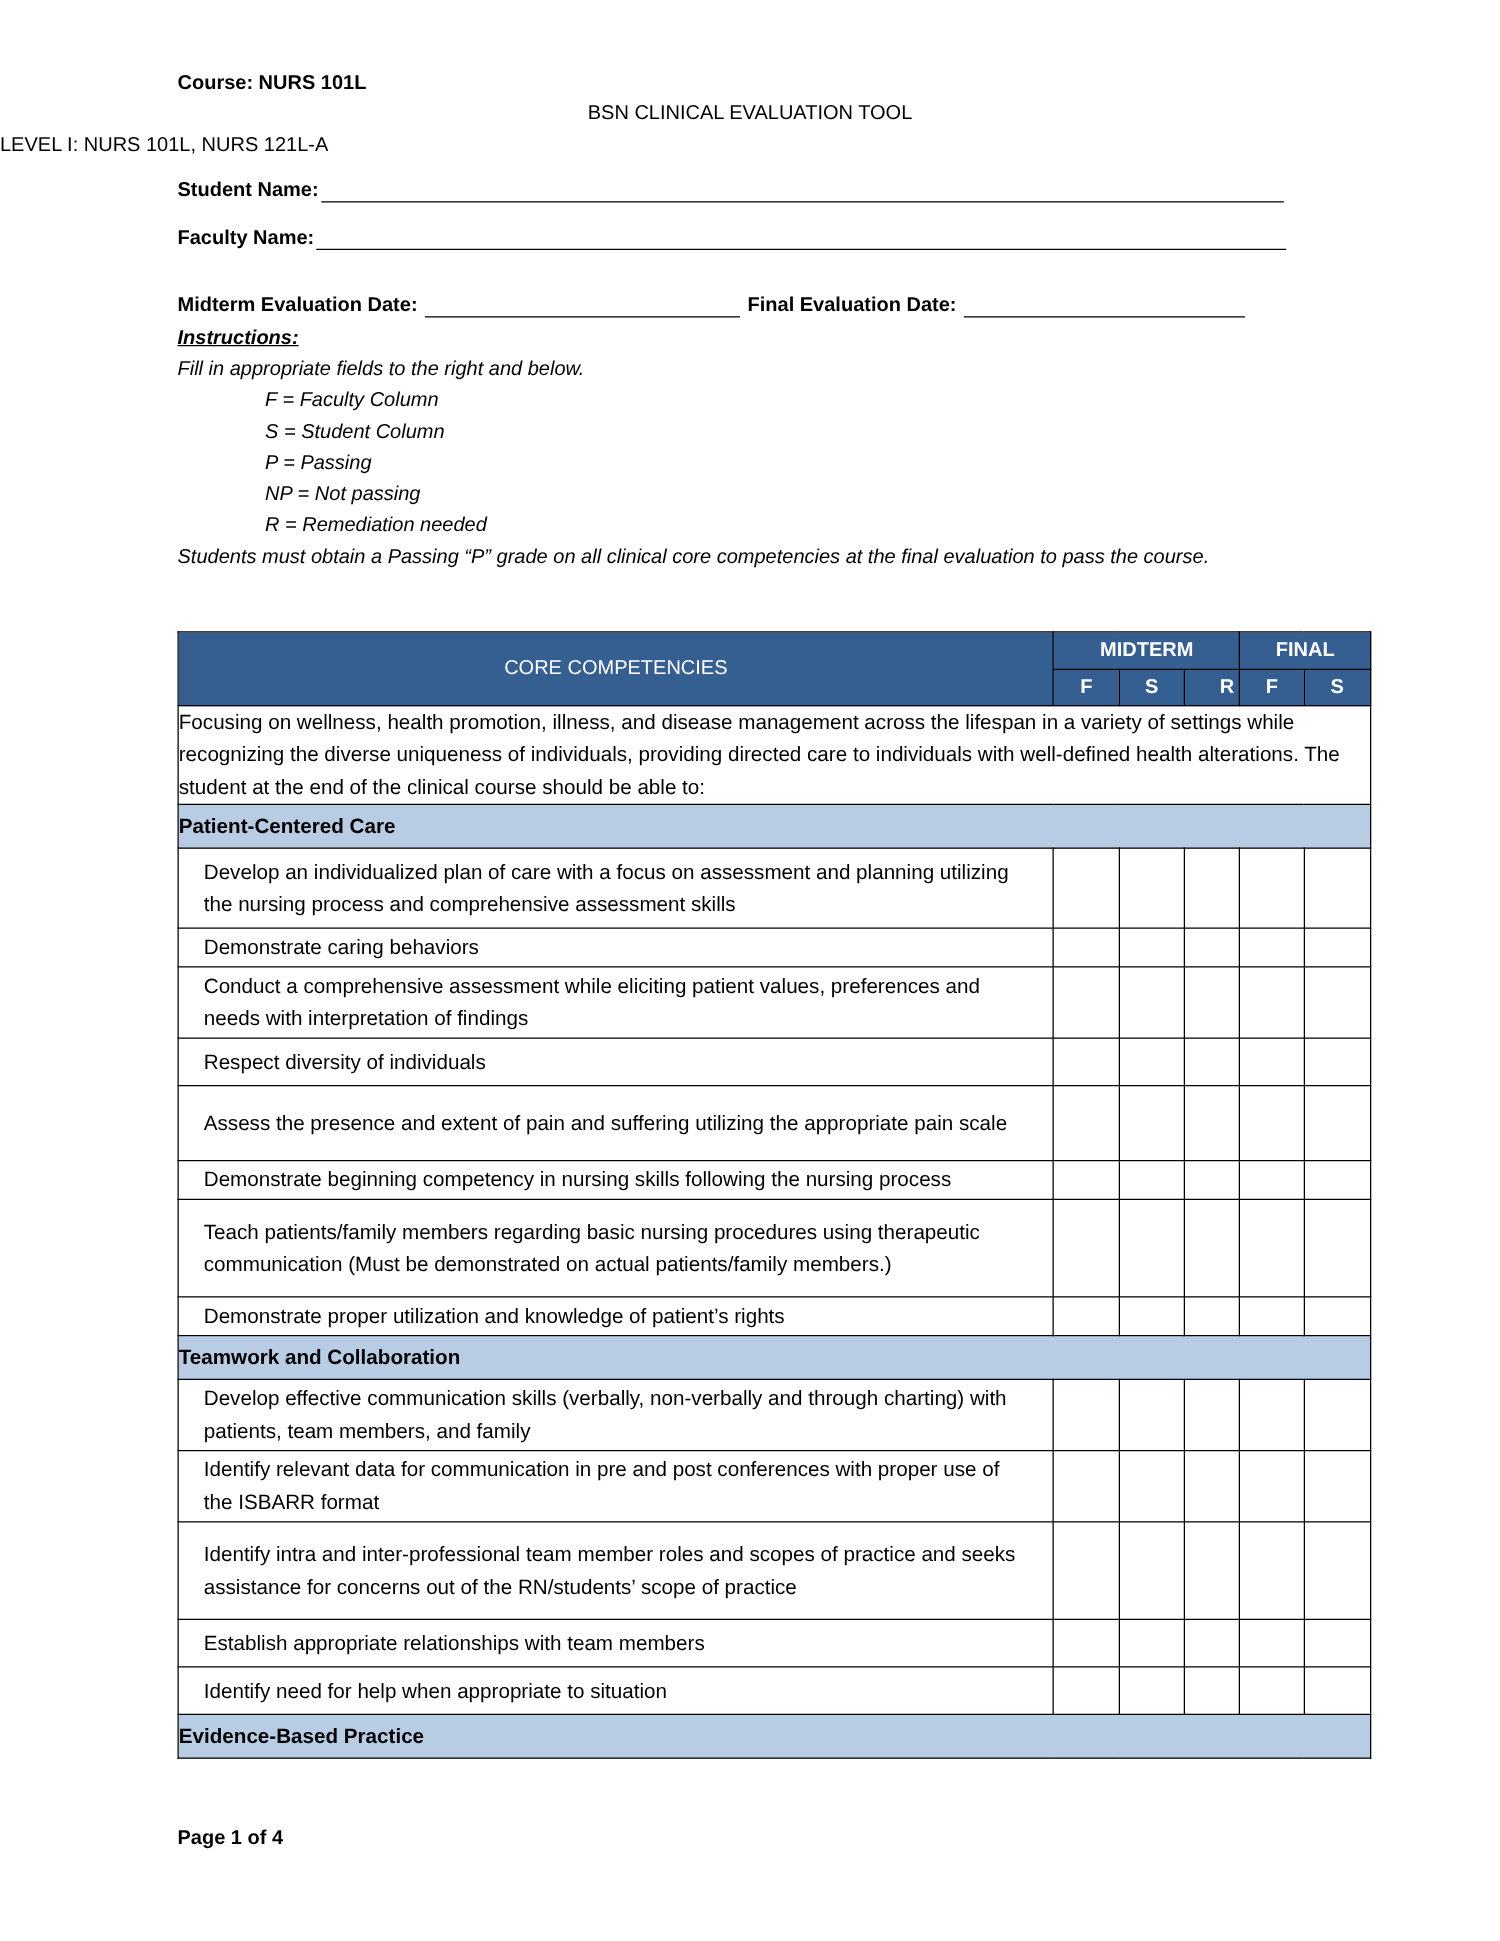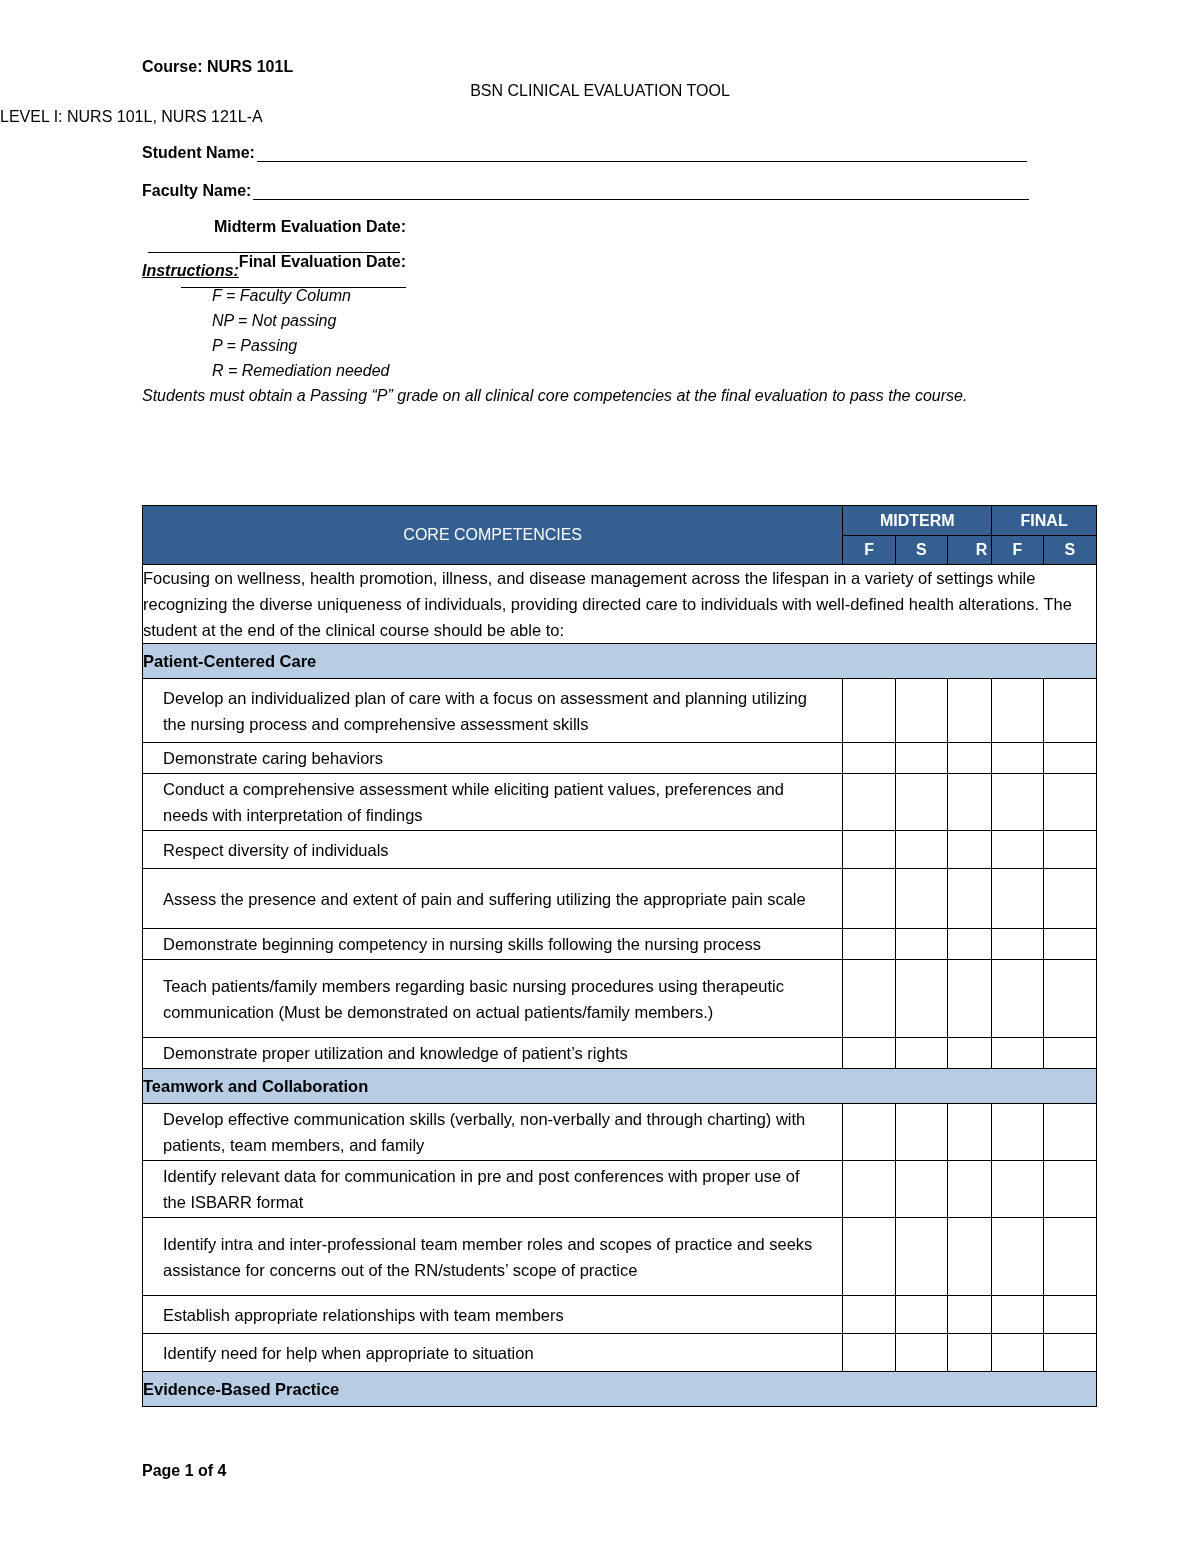--- a/index.html
+++ b/index.html
@@ -37,32 +37,34 @@
 <div class="abs title2">LEVEL I: NURS 101L, NURS 121L-A</div>
 
 <div class="abs field-row" style="top:144px;">
   <span>Student Name:</span>
   <span class="field-line" style="width:770px;"></span>
 </div>
 <div class="abs field-row" style="top:182px;">
   <span>Faculty Name:</span>
   <span class="field-line" style="width:776px;"></span>
 </div>
-<div class="abs field-row" style="top:218px;flex-direction:column;">
+<div class="abs field-row" style="top:236px;">
   <span>Midterm Evaluation Date:</span>
   <span class="field-line" style="width:252px; margin-left:6px; margin-right:6px;"></span>
   <span>Final Evaluation Date:</span>
   <span class="field-line" style="width:225px; margin-left:6px;"></span>
 </div>
 
 <div class="abs instr">
   <div class="head">Instructions:</div>
+  <div>Fill in appropriate fields to the right and below.</div>
   <div class="indent">F = Faculty Column</div>
+  <div class="indent">S = Student Column</div>
+  <div class="indent">P = Passing</div>
   <div class="indent">NP = Not passing</div>
-  <div class="indent">P = Passing</div>
   <div class="indent">R = Remediation needed</div>
   <div>Students must obtain a Passing “P” grade on all clinical core competencies at the final evaluation to pass the course.</div>
 </div>
 
 <table class="grid">
   <colgroup>
     <col class="col-text">
       <col class="col-f1">
       <col class="col-s1">
       <col class="col-r">

